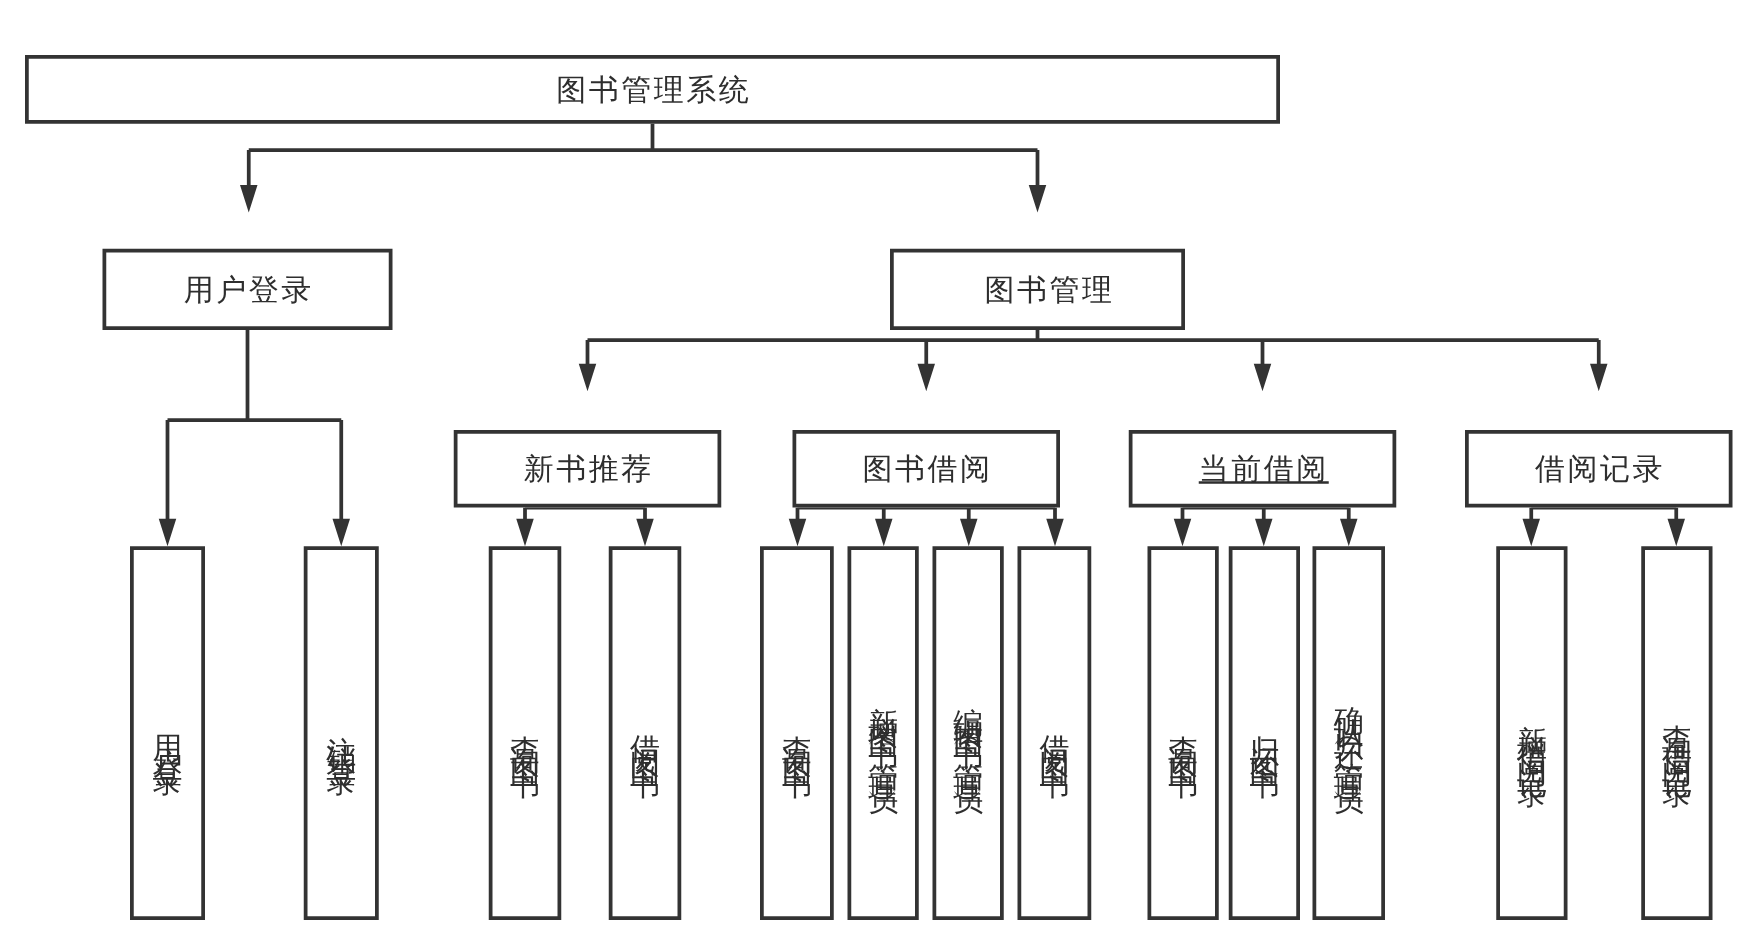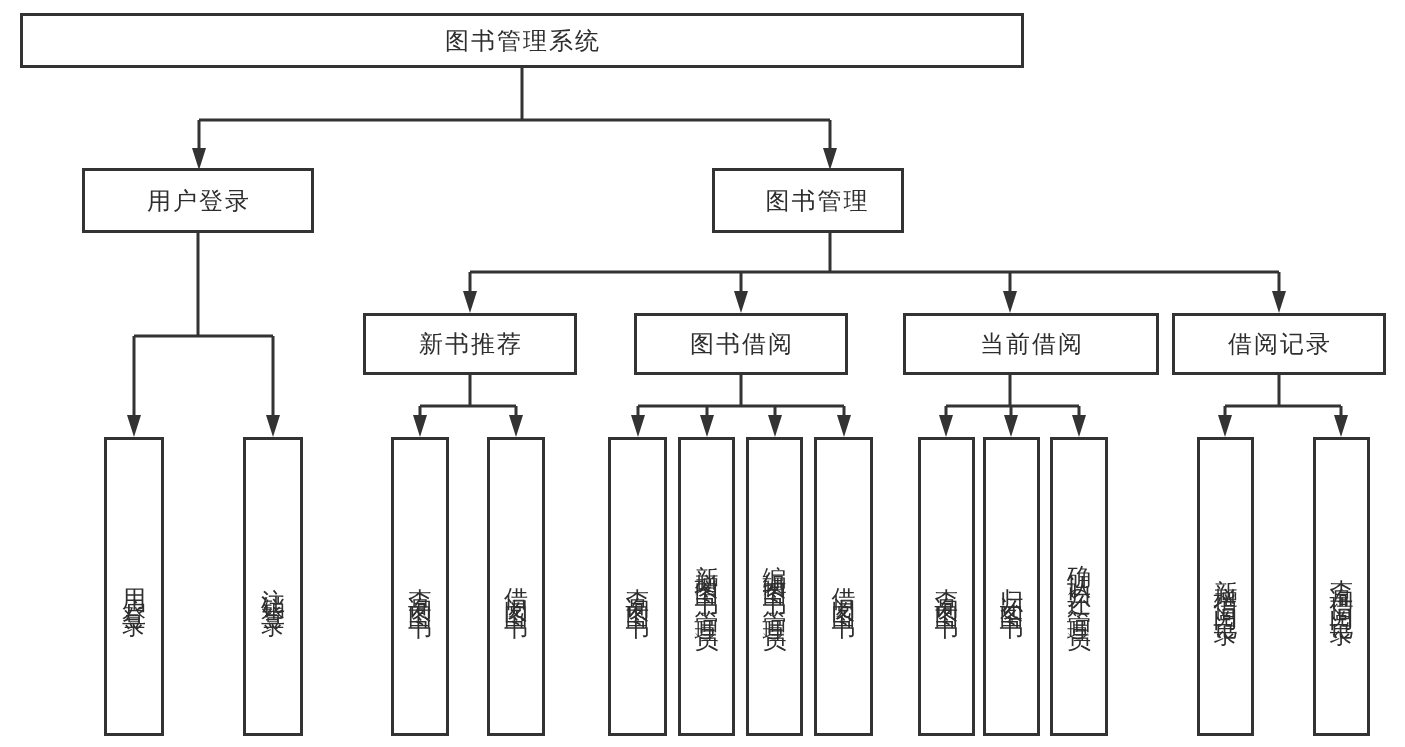--- a/index.html
+++ b/index.html
@@ -21,21 +21,21 @@
   .box {
     position: absolute;
     box-sizing: border-box;
     background: #ffffff;
     border: 3px solid #333333;
     display: flex;
     align-items: center;
     justify-content: center;
     color: #2e2e2e;
   }
-  .hbox { font-size: 24px; letter-spacing: 2px; text-indent: 2px; white-space: nowrap; }
+  .hbox { font-size: 24px; letter-spacing: 2px; text-indent: 2px; white-space: nowrap; margin-top: 31px; }
   .vbox span {
     display: block;
     writing-mode: vertical-rl;
     text-orientation: mixed;
     font-size: 24px;
     line-height: 1;
     letter-spacing: 9px;
     white-space: nowrap;
   }
   .watermark {
@@ -81,25 +81,25 @@
       M939,415 H953 L946,437 Z
       M1004,415 H1018 L1011,437 Z
       M1072,415 H1086 L1079,437 Z
       M1218,415 H1232 L1225,437 Z
       M1334,415 H1348 L1341,437 Z"></path>
   </svg>
 
   <div class="box hbox" style="left:20px; top:13px; width:1004px; height:55px;">图书管理系统</div>
 
   <div class="box hbox" style="left:82px; top:168px; width:232px; height:65px;">用户登录</div>
-  <div class="box hbox" style="left:712px; top:168px; width:192px; height:65px;padding-left:17px;">图书管理</div>
+  <div class="box hbox" style="left:712px; top:168px; width:236px; height:65px;padding-left:17px;">图书管理</div>
 
   <div class="box hbox" style="left:634px; top:313px; width:214px; height:62px;">图书借阅</div>
   <div class="box hbox" style="left:363px; top:313px; width:214px; height:62px;">新书推荐</div>
-  <div class="box hbox" style="left:903px; top:313px; width:256px; height:62px;">当前借阅</div>
+  <div class="box hbox" style="left:903px; top:313px; width:214px; height:62px;text-decoration:underline;">当前借阅</div>
   <div class="box hbox" style="left:1172px; top:313px; width:214px; height:62px;">借阅记录</div>
 
   <div class="box vbox" style="left:104px; top:437px; width:60px; height:299px;">
     <span>用户登录</span>
   </div>
   <div class="box vbox" style="left:243px; top:437px; width:60px; height:299px;">
     <span>注销登录</span>
   </div>
 
   <div class="box vbox" style="left:391px; top:437px; width:58px; height:299px;">

